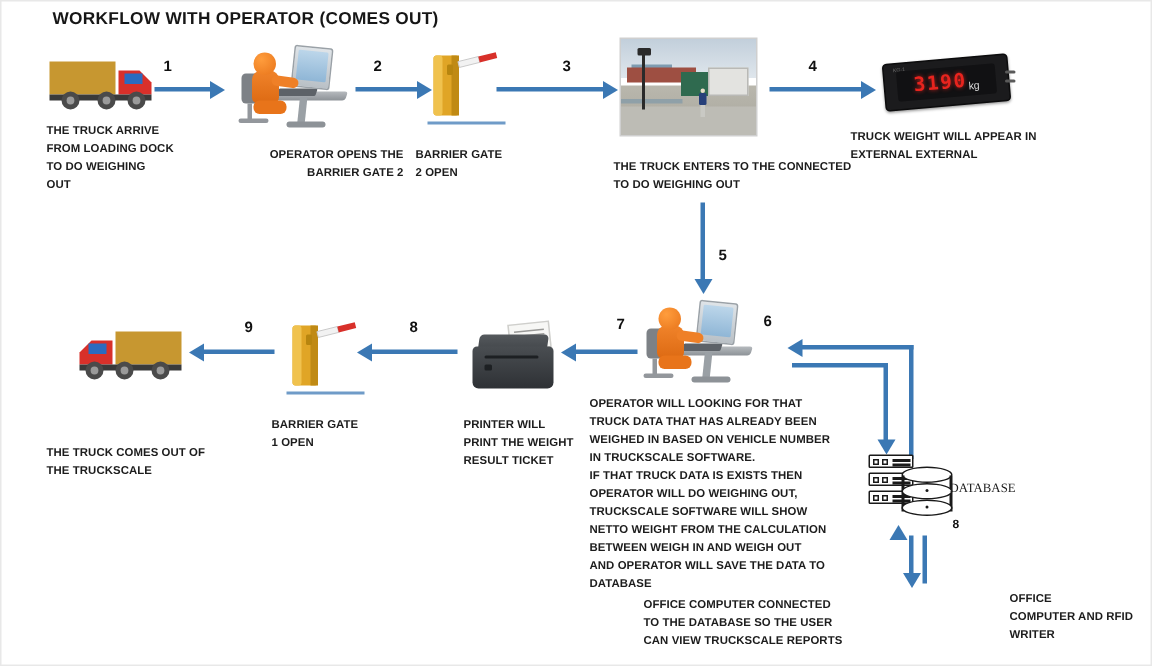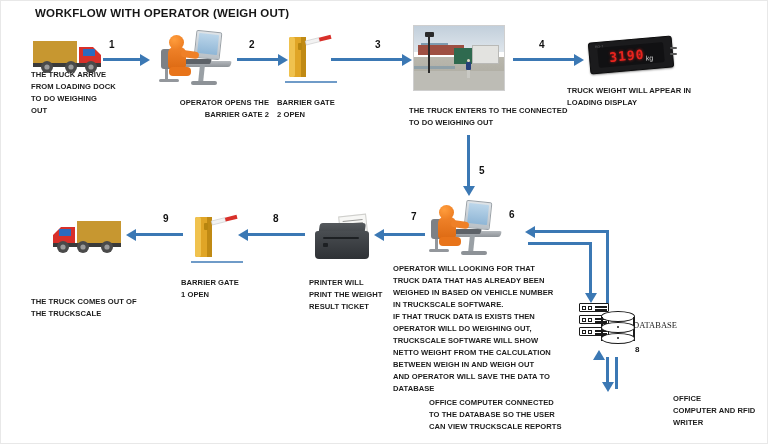--- a/index.html
+++ b/index.html
@@ -304,37 +304,37 @@
   .db-cyl .dot {
     position:absolute; left:16px; width:2px; height:2px; background:#1a1a1a;
     border-radius:50%;
   }
 </style>
 </head>
 <body>
 
 <div id="canvas">
 
-  <div class="abs" id="title">WORKFLOW WITH OPERATOR (WEIGH OUT)</div>
+  <div class="abs" id="title">WORKFLOW WITH OPERATOR (COMES OUT)</div>
 
   <div class="abs" style="left:30px; top:34px;">
     <svg class="truck" viewBox="0 0 78 40">
       <rect x="2" y="6" width="44" height="22" fill="#c79730"></rect>
       <path d="M48 12 h14 l8 8 v8 h-22 z" fill="#d8302a"></path>
       <rect x="52" y="14" width="12" height="7" fill="#2b6bbf"></rect>
       <rect x="2" y="28" width="68" height="4" fill="#3a3a3a"></rect>
       <circle cx="16" cy="32" r="6" fill="#4a4a4a"></circle>
         <circle cx="16" cy="32" r="2.6" fill="#9a9a9a"></circle>
       <circle cx="40" cy="32" r="6" fill="#4a4a4a"></circle>
         <circle cx="40" cy="32" r="2.6" fill="#9a9a9a"></circle>
       <circle cx="60" cy="32" r="6" fill="#4a4a4a"></circle>
         <circle cx="60" cy="32" r="2.6" fill="#9a9a9a"></circle>
     </svg>
   </div>
-  <div class="abs cap" style="left:30px; top:68px; width:108px; white-space:pre-line;">THE TRUCK ARRIVE
+  <div class="abs cap" style="left:30px; top:80px; width:108px; white-space:pre-line;">THE TRUCK ARRIVE
 FROM LOADING DOCK
 TO DO WEIGHING
 OUT</div>
 
   <div class="abs stepnum" style="left:108px; top:38px;">1</div>
   <div class="abs arrow-h right" style="left:102px; top:57px; width:38px;"></div>
 
   <div class="abs operator" style="left:158px; top:26px;">
     <div class="op-chair"></div>
       <div class="op-chair-leg"></div>
@@ -402,21 +402,21 @@
       <div class="led-tag">KG-1</div>
       <div class="led-screen">
         <span class="led-digits">3190</span>
         <span class="led-unit">kg</span>
       </div>
     </div>
     <div class="led-bolt" style="left:85px; top:12px;"></div>
     <div class="led-bolt" style="left:85px; top:18px;"></div>
   </div>
   <div class="abs cap" style="left:566px; top:84px; width:150px; white-space:pre-line;">TRUCK WEIGHT WILL APPEAR IN
-LOADING DISPLAY</div>
+EXTERNAL EXTERNAL</div>
 
   <div class="abs arrow-v down" style="left:466px; top:134px; height:52px;"></div>
   <div class="abs stepnum" style="left:478px; top:164px;">5</div>
 
   <div class="abs operator" style="left:428px; top:196px;">
     <div class="op-chair"></div>
       <div class="op-chair-leg"></div>
       <div class="op-chair-base"></div>
     <div class="op-desk-top"></div>
       <div class="op-desk-leg"></div>

